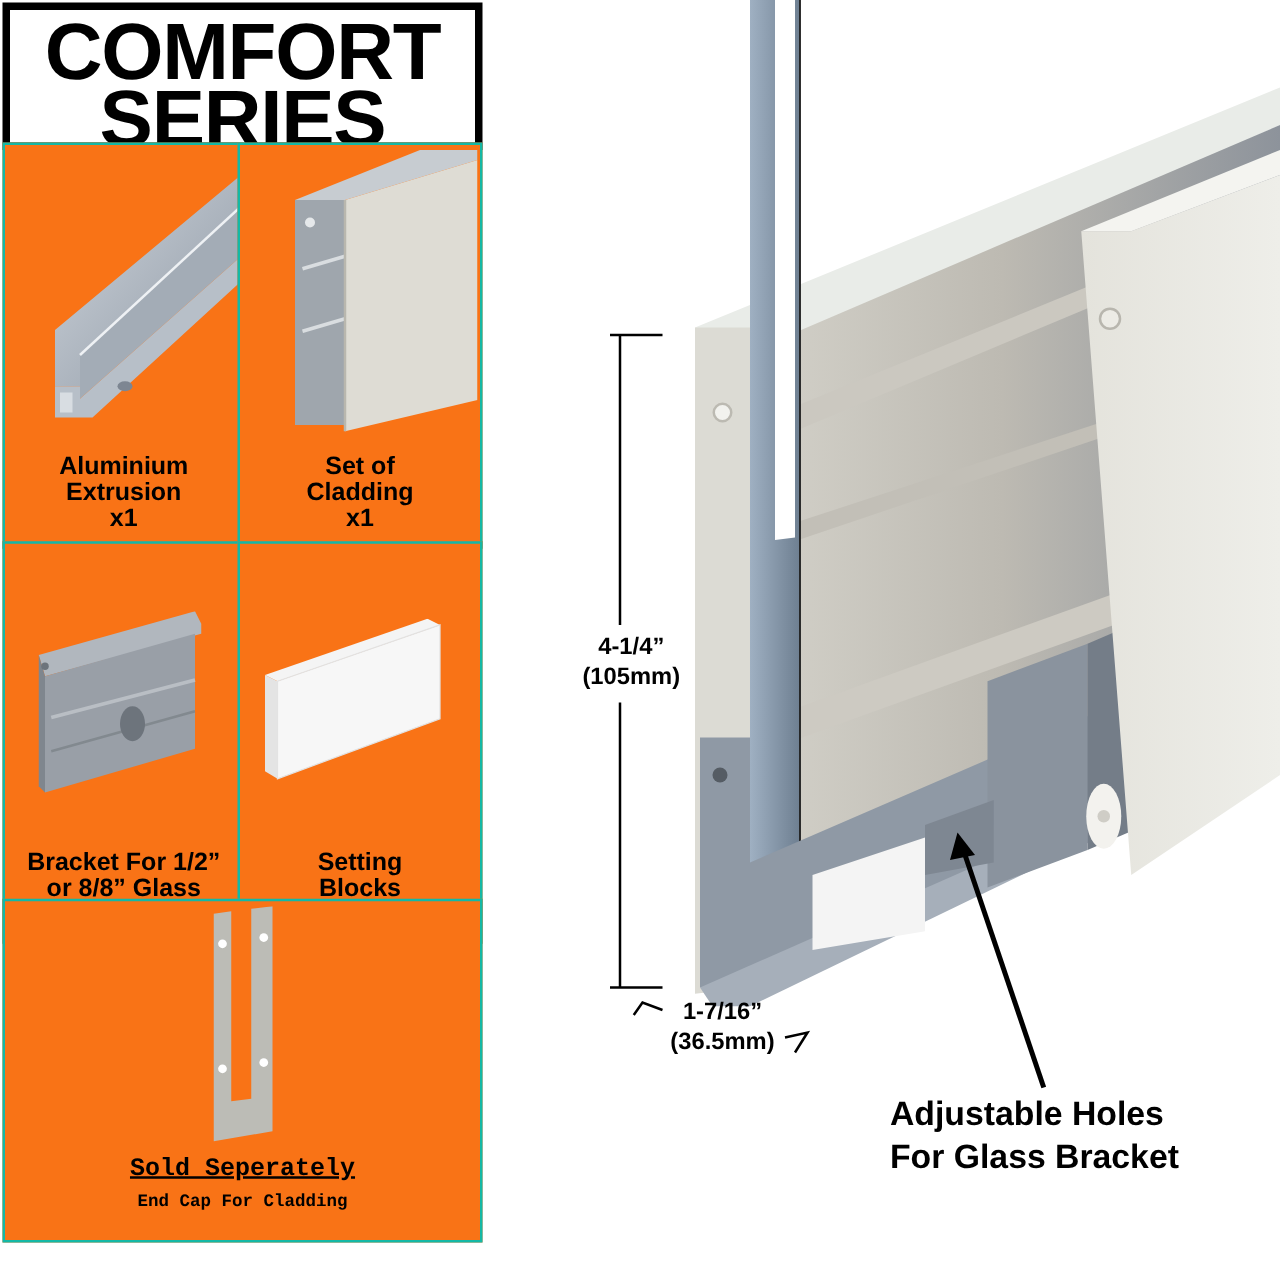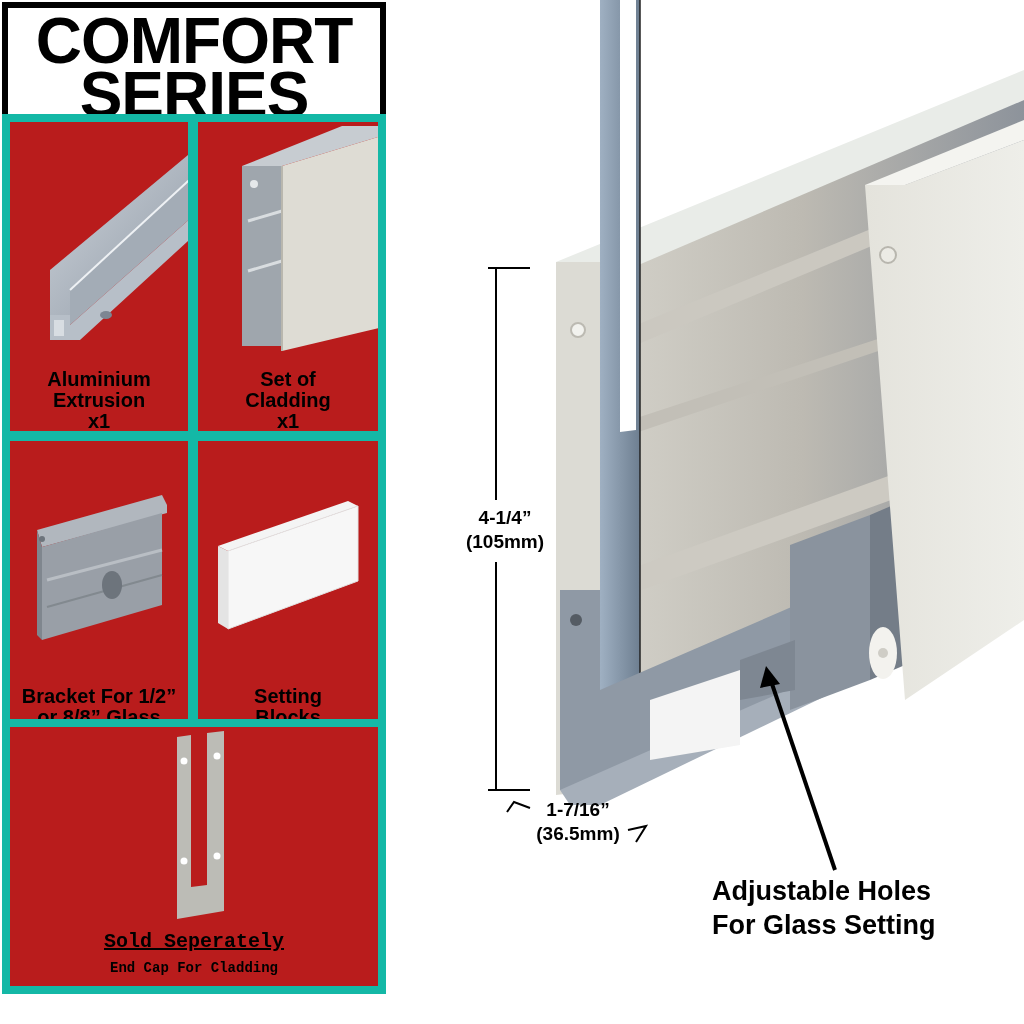--- a/index.html
+++ b/index.html
@@ -5,21 +5,21 @@
   * { box-sizing: border-box; margin: 0; padding: 0; }
   html, body { width: 1024px; height: 1024px; background: #ffffff; overflow: hidden; }
   body { position: relative; font-family: "Liberation Sans", "DejaVu Sans", sans-serif; color: #000; }
 
   
   .grid { position: absolute; left: 0; top: 0; width: 388px; height: 808px; }
   .title-box { position: absolute; left: 2px; top: 2px; width: 384px; height: 118px;
     border: 6px solid #000; background: #fff; text-align: center; }
   .title-box .t { font-weight: 700; font-size: 64px; line-height: 54px; letter-spacing: -1px; display: block; }
   .title-box .t1 { margin-top: 6px; }
-  .cell { position: absolute; border: 8px solid #14b8a6; background: #b91c1c; overflow: hidden; }
+  .cell { position: absolute; border: 2px solid #14b8a6; background: #f97316; overflow: hidden; }
   .c-ext { left: 2px; top: 114px; width: 194px; height: 325px; }
   .c-clad { left: 190px; top: 114px; width: 196px; height: 325px; }
   .c-brk { left: 2px; top: 433px; width: 194px; height: 322px; }
   .c-blk { left: 190px; top: 433px; width: 196px; height: 322px; padding-left: 45px; }
   .c-cap { left: 2px; top: 719px; width: 384px; height: 275px; font-family: Liberation Mono, monospace; }
 
   .cap-label { position: absolute; left: 0; right: 0; text-align: center;
     font-weight: 700; font-size: 20px; line-height: 21px; }
   .c-ext .cap-label, .c-clad .cap-label { top: 247px; }
   .c-brk .cap-label, .c-blk .cap-label { top: 245px; }
@@ -208,15 +208,15 @@
     <div>4-1/4”</div>
     <div>(105mm)</div>
   </div>
   <div class="dim-label dim-w">
     <div>1-7/16”</div>
     <div>(36.5mm)</div>
   </div>
 
   <div class="callout">
     <span class="sub">Adjustable Holes</span>
-    <span class="sub">For Glass Setting</span>
+    <span class="sub">For Glass Bracket</span>
   </div>
 </div>
 
 </body></html>

